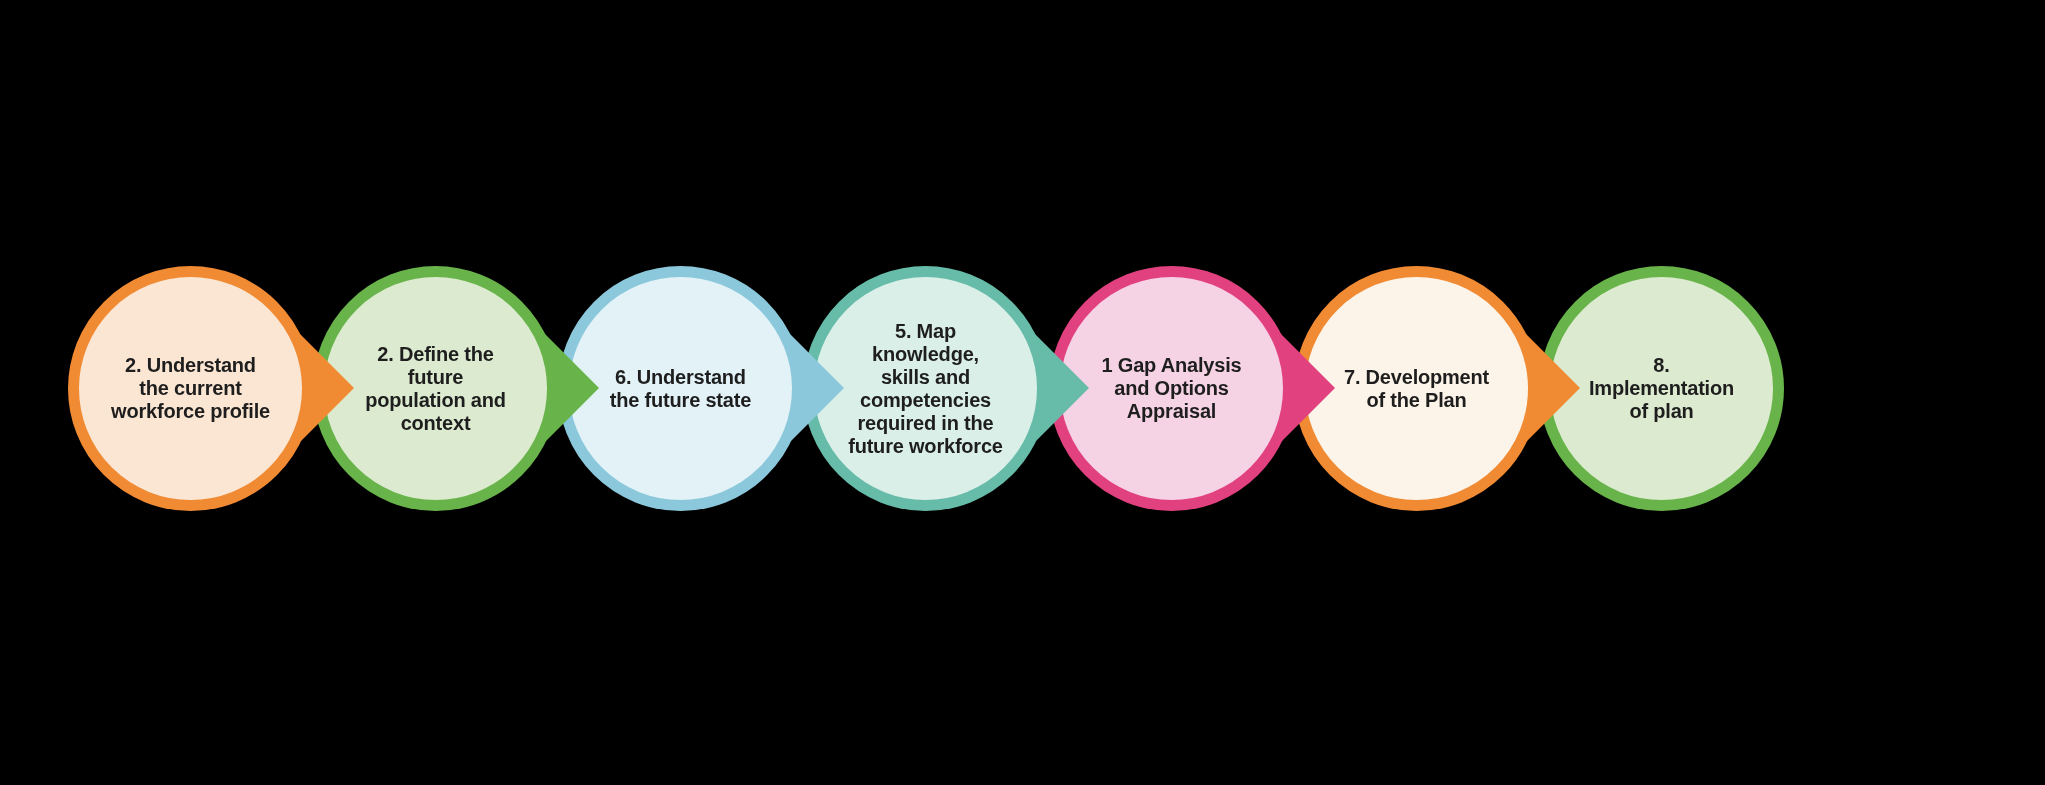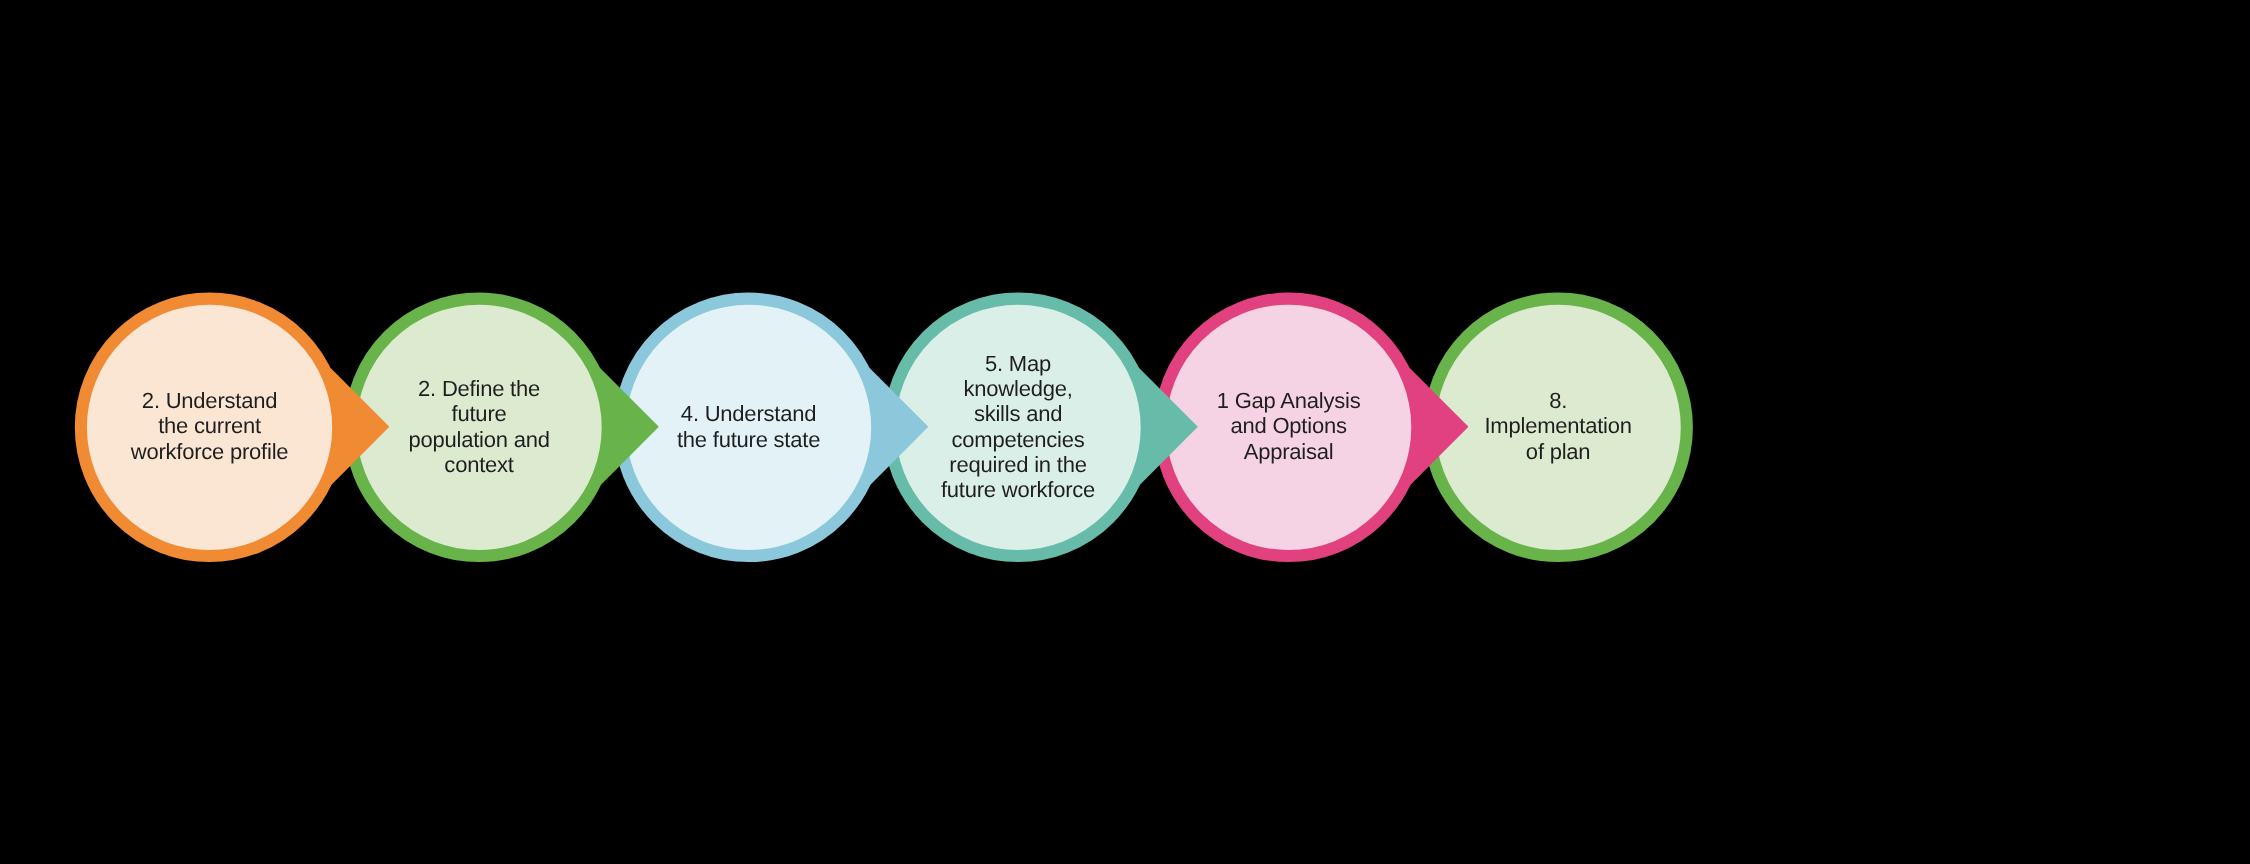--- a/index.html
+++ b/index.html
@@ -13,20 +13,21 @@
     height: 785px;
     background: #000000;
     overflow: hidden;
     font-family: "Liberation Sans", sans-serif;
   }
   .step {
     position: absolute;
     top: 266px;
     width: 245px;
     height: 245px;
+    font-weight: bold;
   }
   
   .step:nth-of-type(1){ left: 68px;   z-index: 8; }
   .step:nth-of-type(2){ left: 313px;  z-index: 7; }
   .step:nth-of-type(3){ left: 558px;  z-index: 6; }
   .step:nth-of-type(4){ left: 803px;  z-index: 5; }
   .step:nth-of-type(5){ left: 1049px; z-index: 4; }
   .step:nth-of-type(6){ left: 1294px; z-index: 3; }
   .step:nth-of-type(7){ left: 1539px; z-index: 2; }
   .step:nth-of-type(8){ left: 1785px; z-index: 1; }
@@ -84,21 +85,21 @@
     <div class="disc"></div>
     <div class="label">2. Define the
 future
 population and
 context</div>
   </div>
 
   <div class="step" style="--ring: #8BC8DB; --fill: #E2F2F7;">
     <div class="arrow"></div>
     <div class="disc"></div>
-    <div class="label">4. Understand
+    <div class="label">6. Understand
 the future state</div>
   </div>
 
   <div class="step" style="--ring: #66BCA9; --fill: #DBEFE9;">
     <div class="arrow"></div>
     <div class="disc"></div>
     <div class="label">5. Map
 knowledge,
 skills and
 competencies
@@ -107,20 +108,26 @@
   </div>
 
   <div class="step" style="--ring: #E2417F; --fill: #F6D3E4;">
     <div class="arrow"></div>
     <div class="disc"></div>
     <div class="label">1 Gap Analysis
 and Options
 Appraisal</div>
   </div>
 
+  <div class="step" style="--ring: #F08A33; --fill: #FDF4E9;">
+    <div class="arrow"></div>
+    <div class="disc"></div>
+    <div class="label">7. Development
+of the Plan</div>
+  </div>
 
   <div class="step no-arrow" style="--ring: #68B44A; --fill: #DCEACF;">
 
     <div class="disc"></div>
     <div class="label">8.
 Implementation
 of plan</div>
   </div>
 
 </div>

